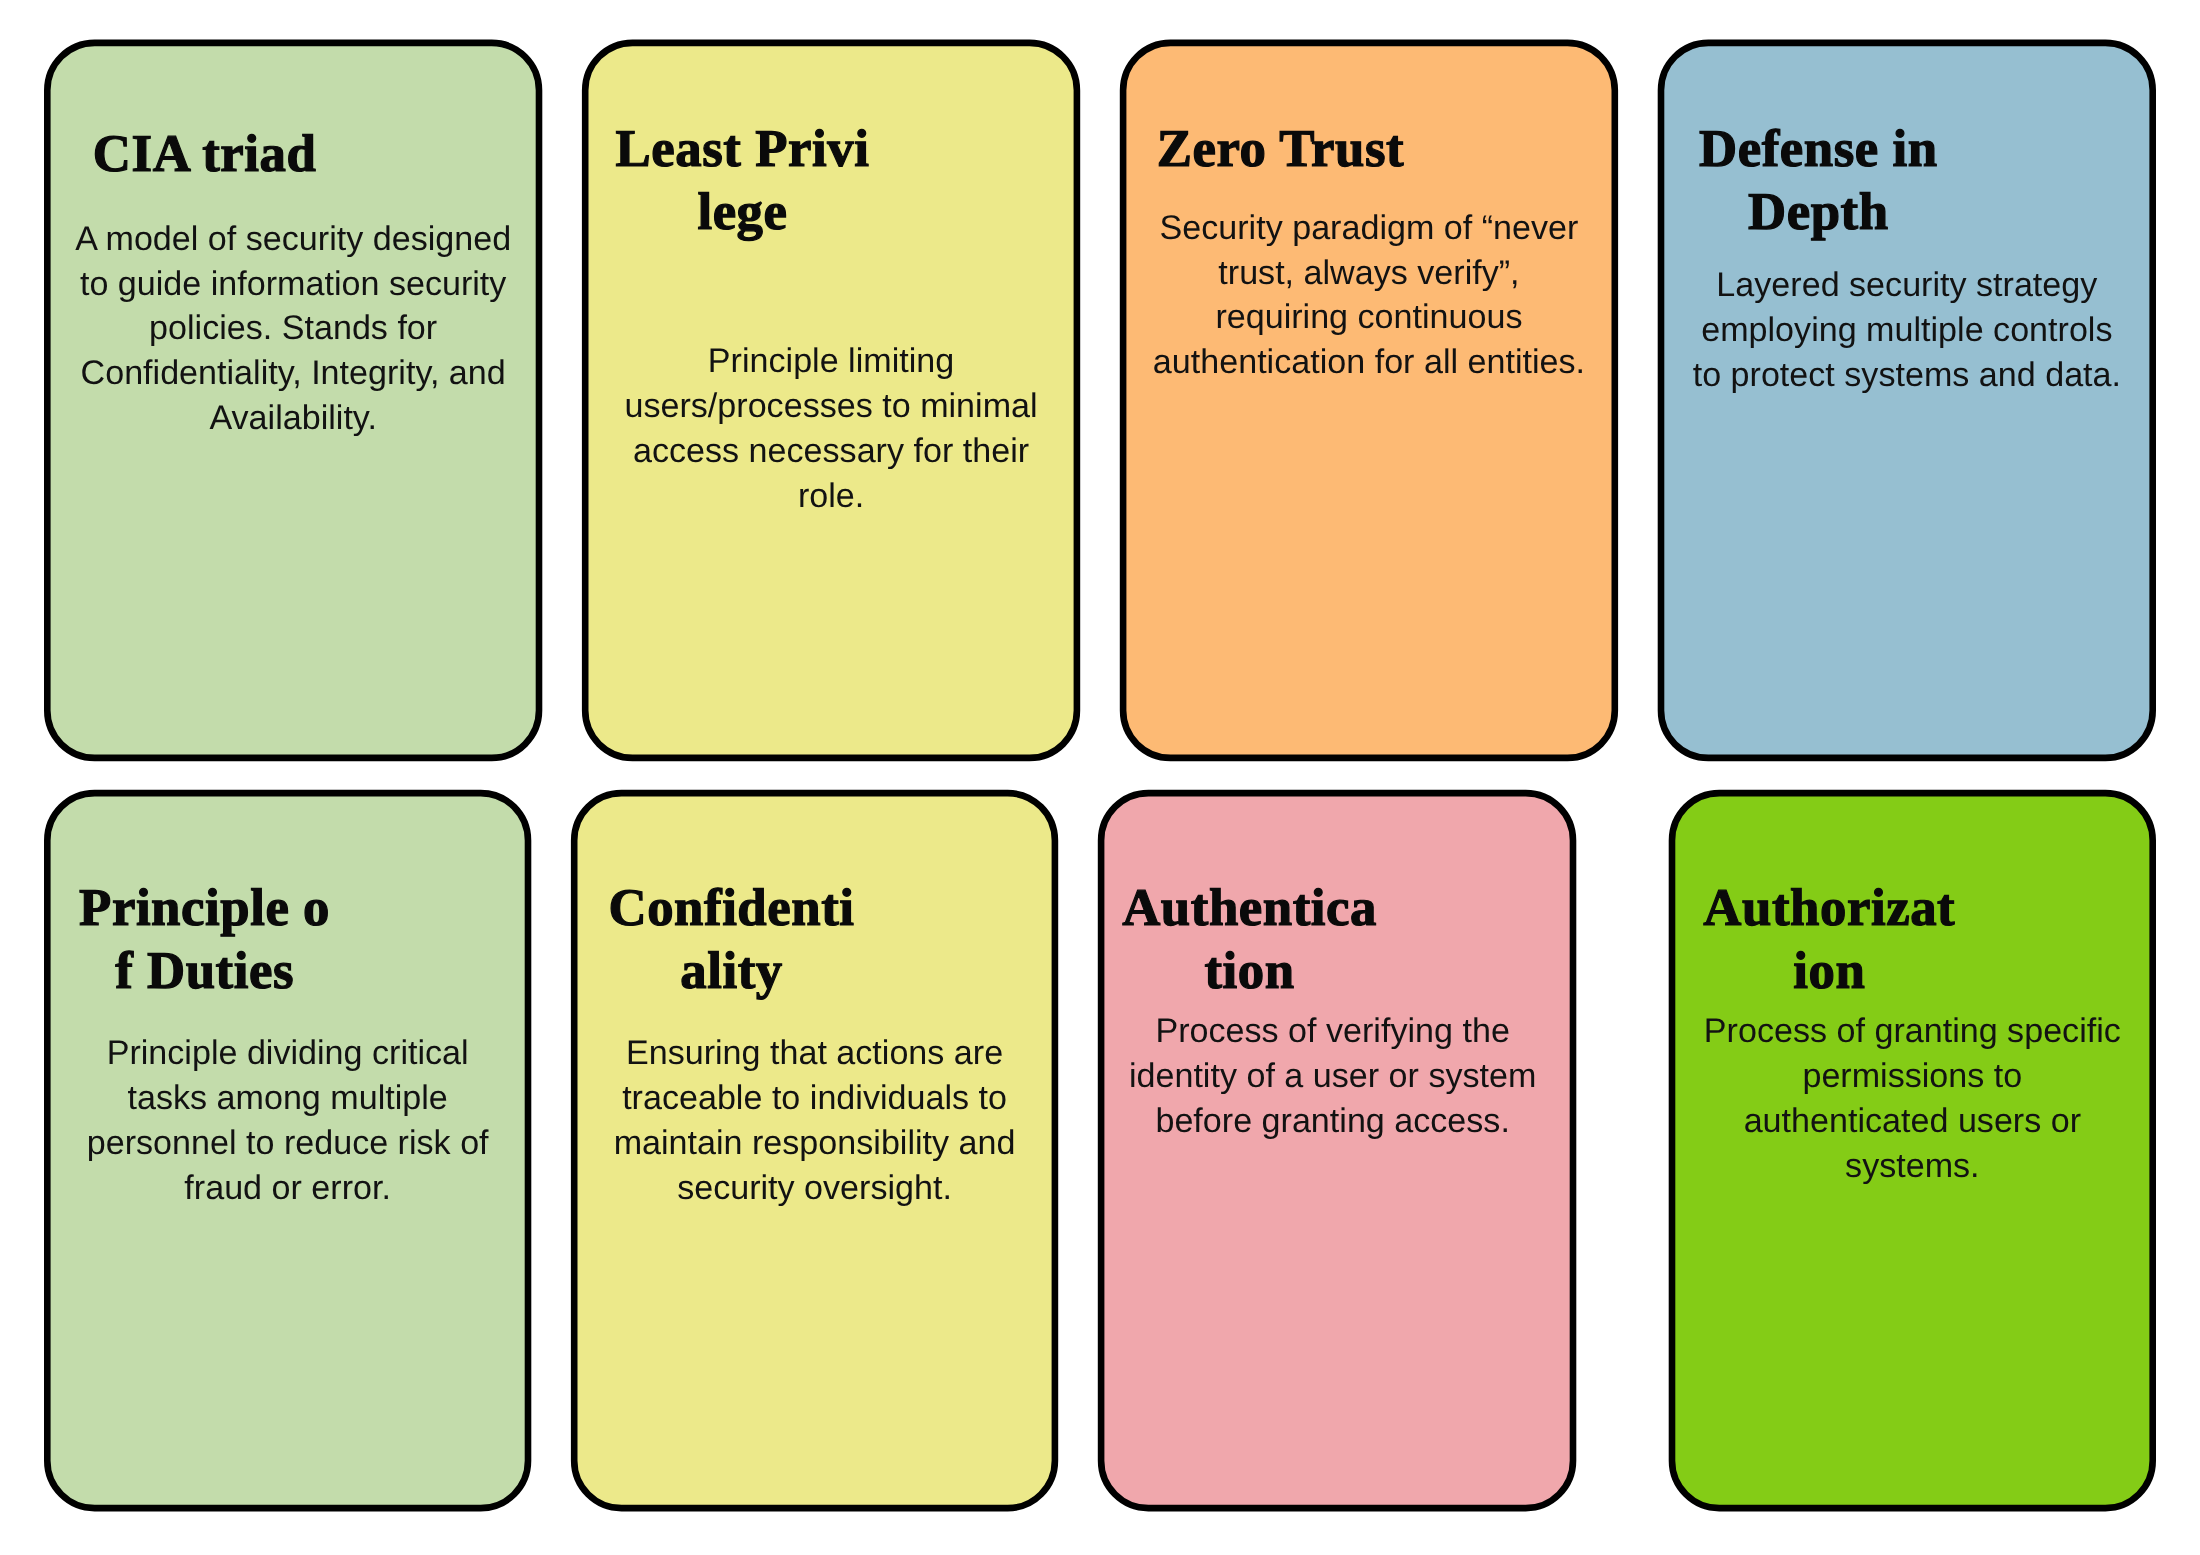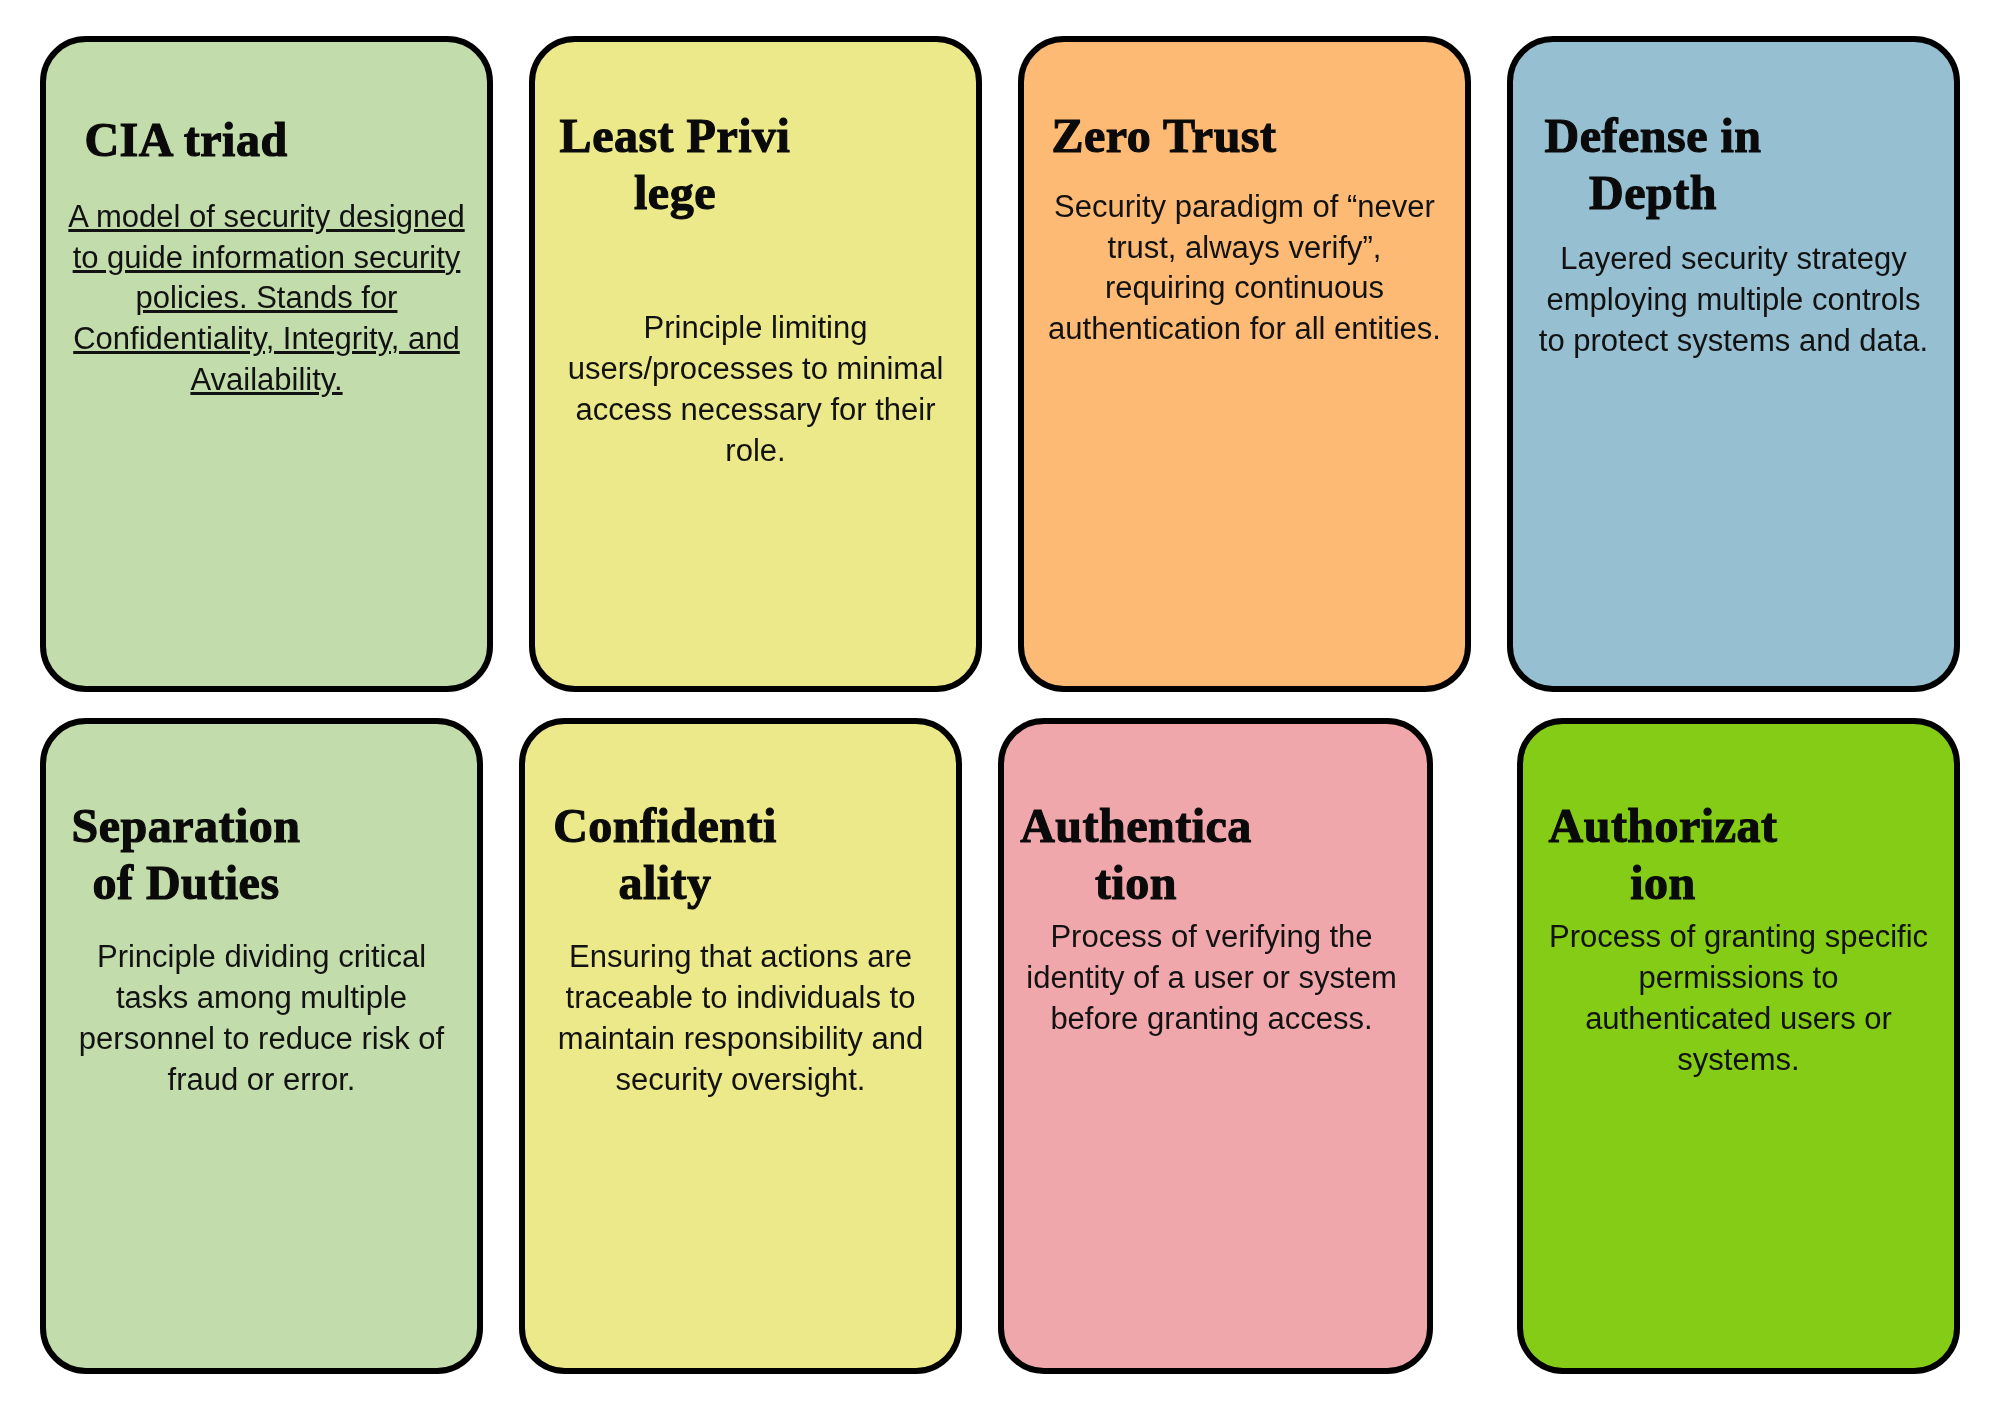--- a/index.html
+++ b/index.html
@@ -72,21 +72,21 @@
 
   
   .r1 .card-title { margin-top: 44px; }
   .r1 .card-body  { margin-top: 22px; }
 
   .r2 .card-title { margin-top: 58px; }
   .r2 .card-body  { margin-top: 10px; }
 
   
   .c-cia   .card-title { margin-top: 52px; }
-  .c-cia   .card-body  { margin-top: 28px; text-decoration: underline; }
+  .c-cia   .card-body  { margin-top: 28px; }
 
   .c-lp    .card-title { margin-top: 48px; }
   .c-lp    .card-body  { margin-top: 50px; }
 
   .c-zt    .card-title { margin-top: 48px; }
   .c-zt    .card-body  { margin-top: 22px; }
 
   .c-did   .card-title { margin-top: 48px; }
   .c-did   .card-body  { margin-top: 18px; }
 
@@ -127,21 +127,21 @@
     <div class="card c-did" style="background-color: rgb(150, 191, 209);">
       <div class="card-title">Defense in Depth</div>
       <div class="card-body">Layered security strategy employing multiple controls to protect systems and data.</div>
     </div>
 
   </div>
 
   <div class="row r2">
 
     <div class="card c-sod" style="background-color: rgb(195, 220, 171);">
-      <div class="card-title">Separation of Duties</div>
+      <div class="card-title">Principle of Duties</div>
       <div class="card-body">Principle dividing critical tasks among multiple personnel to reduce risk of fraud or error.</div>
     </div>
 
     <div class="card c-acc" style="background-color: rgb(236, 233, 138);">
       <div class="card-title">Confidentiality</div>
       <div class="card-body">Ensuring that actions are traceable to individuals to maintain responsibility and security oversight.</div>
     </div>
 
     <div class="card c-authn" style="background-color: rgb(240, 167, 172); padding-left: 14px;">
       <div class="card-title">Authentication</div>

